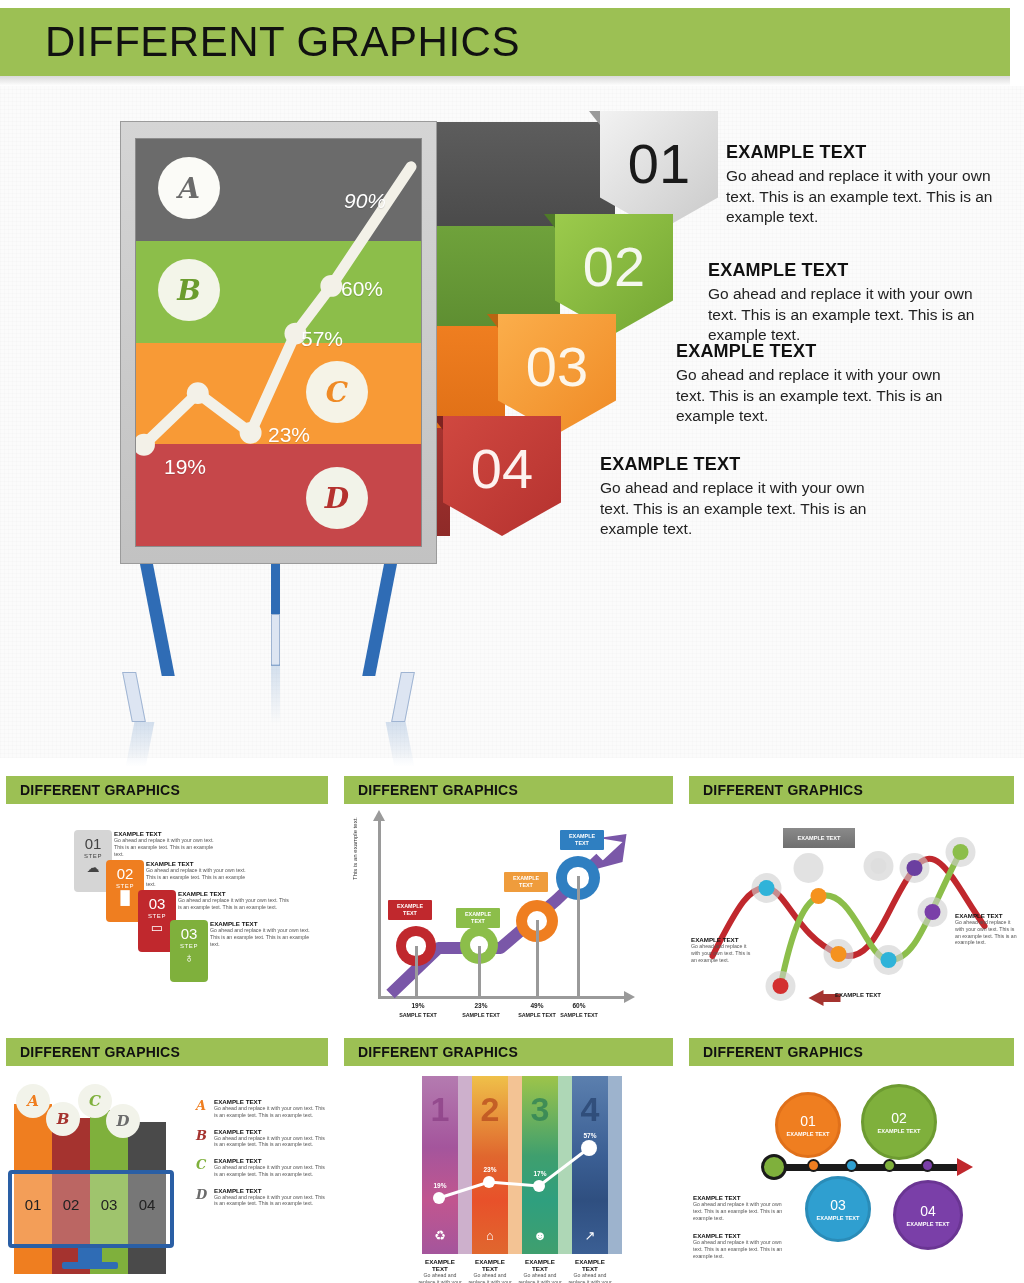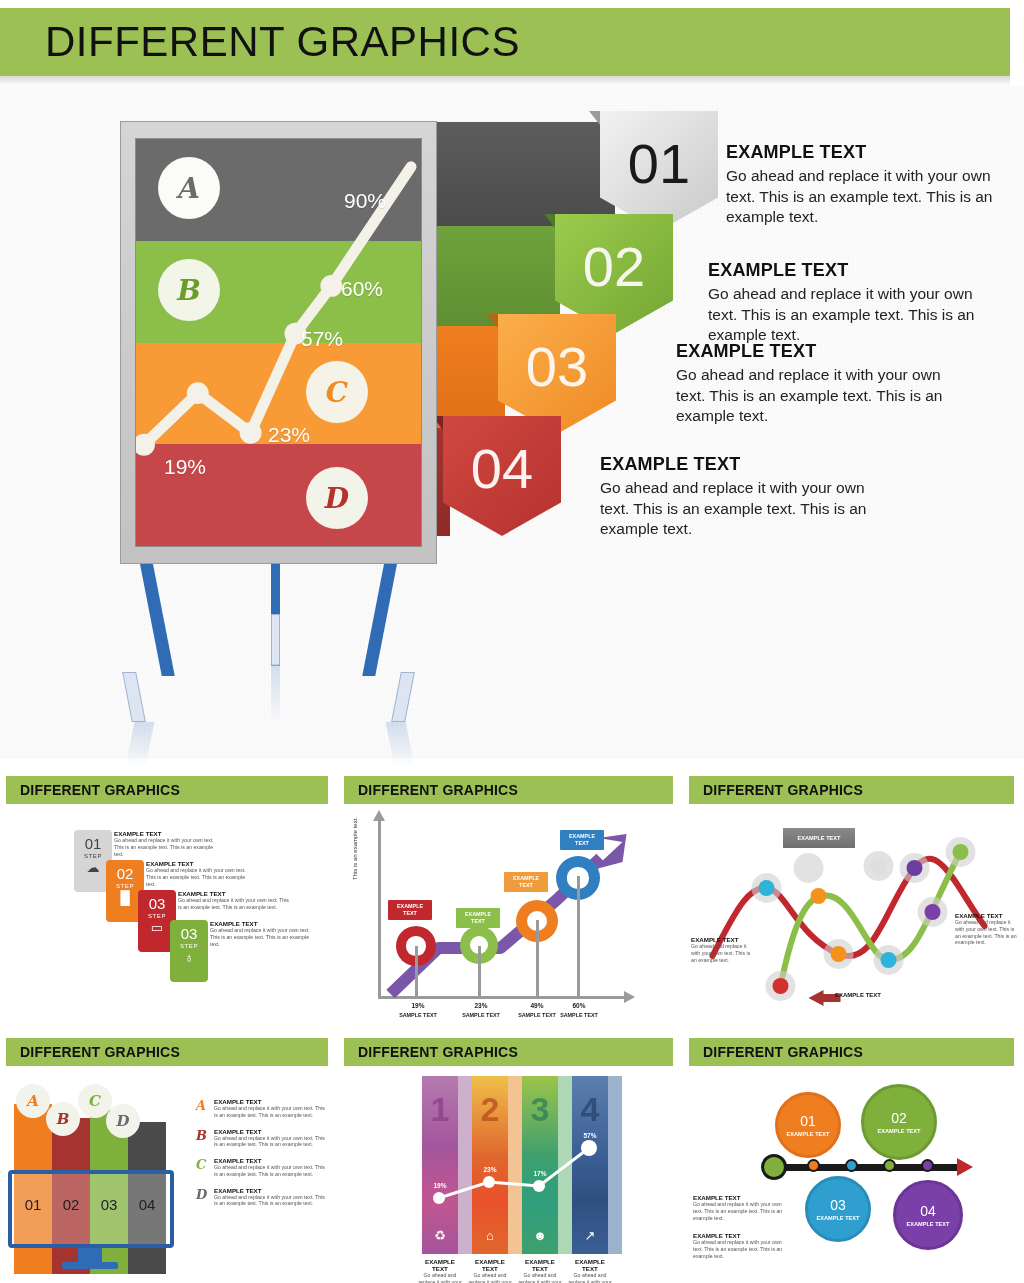--- a/index.html
+++ b/index.html
@@ -256,21 +256,21 @@
         <div class="badge" style="left:22px; top:120px; width:62px; height:62px; background:#f3f5e9; color:#6b9c2e; font-size:28px;">
           <span>B</span>
         </div>
         <div class="badge" style="left:170px; top:222px; width:62px; height:62px; background:#f5f3e7; color:#ef8a25; font-size:28px;">
           <span>C</span>
         </div>
         <div class="badge" style="left:170px; top:328px; width:62px; height:62px; background:#f2f3e9; color:#b5322f; font-size:28px;">
           <span>D</span>
         </div>
 
-        <div class="pct" style="left:208px; top:50px;">90%</div>
+        <div class="pct" style="left:208px; top:50px;font-style:italic;">90%</div>
         <div class="pct" style="left:205px; top:138px;">60%</div>
         <div class="pct" style="left:165px; top:188px;">57%</div>
         <div class="pct" style="left:132px; top:284px;">23%</div>
         <div class="pct" style="left:28px; top:316px;">19%</div>
       </div>
     </div>
 
     <div class="legs">
       <div class="leg" style="left:20px; top:0; width:13px; height:112px; transform:skewX(11deg); transform-origin:top;"></div>
       <div class="leg-tip" style="left:7px; top:108px; width:14px; height:50px; transform:skewX(11deg);"></div>

